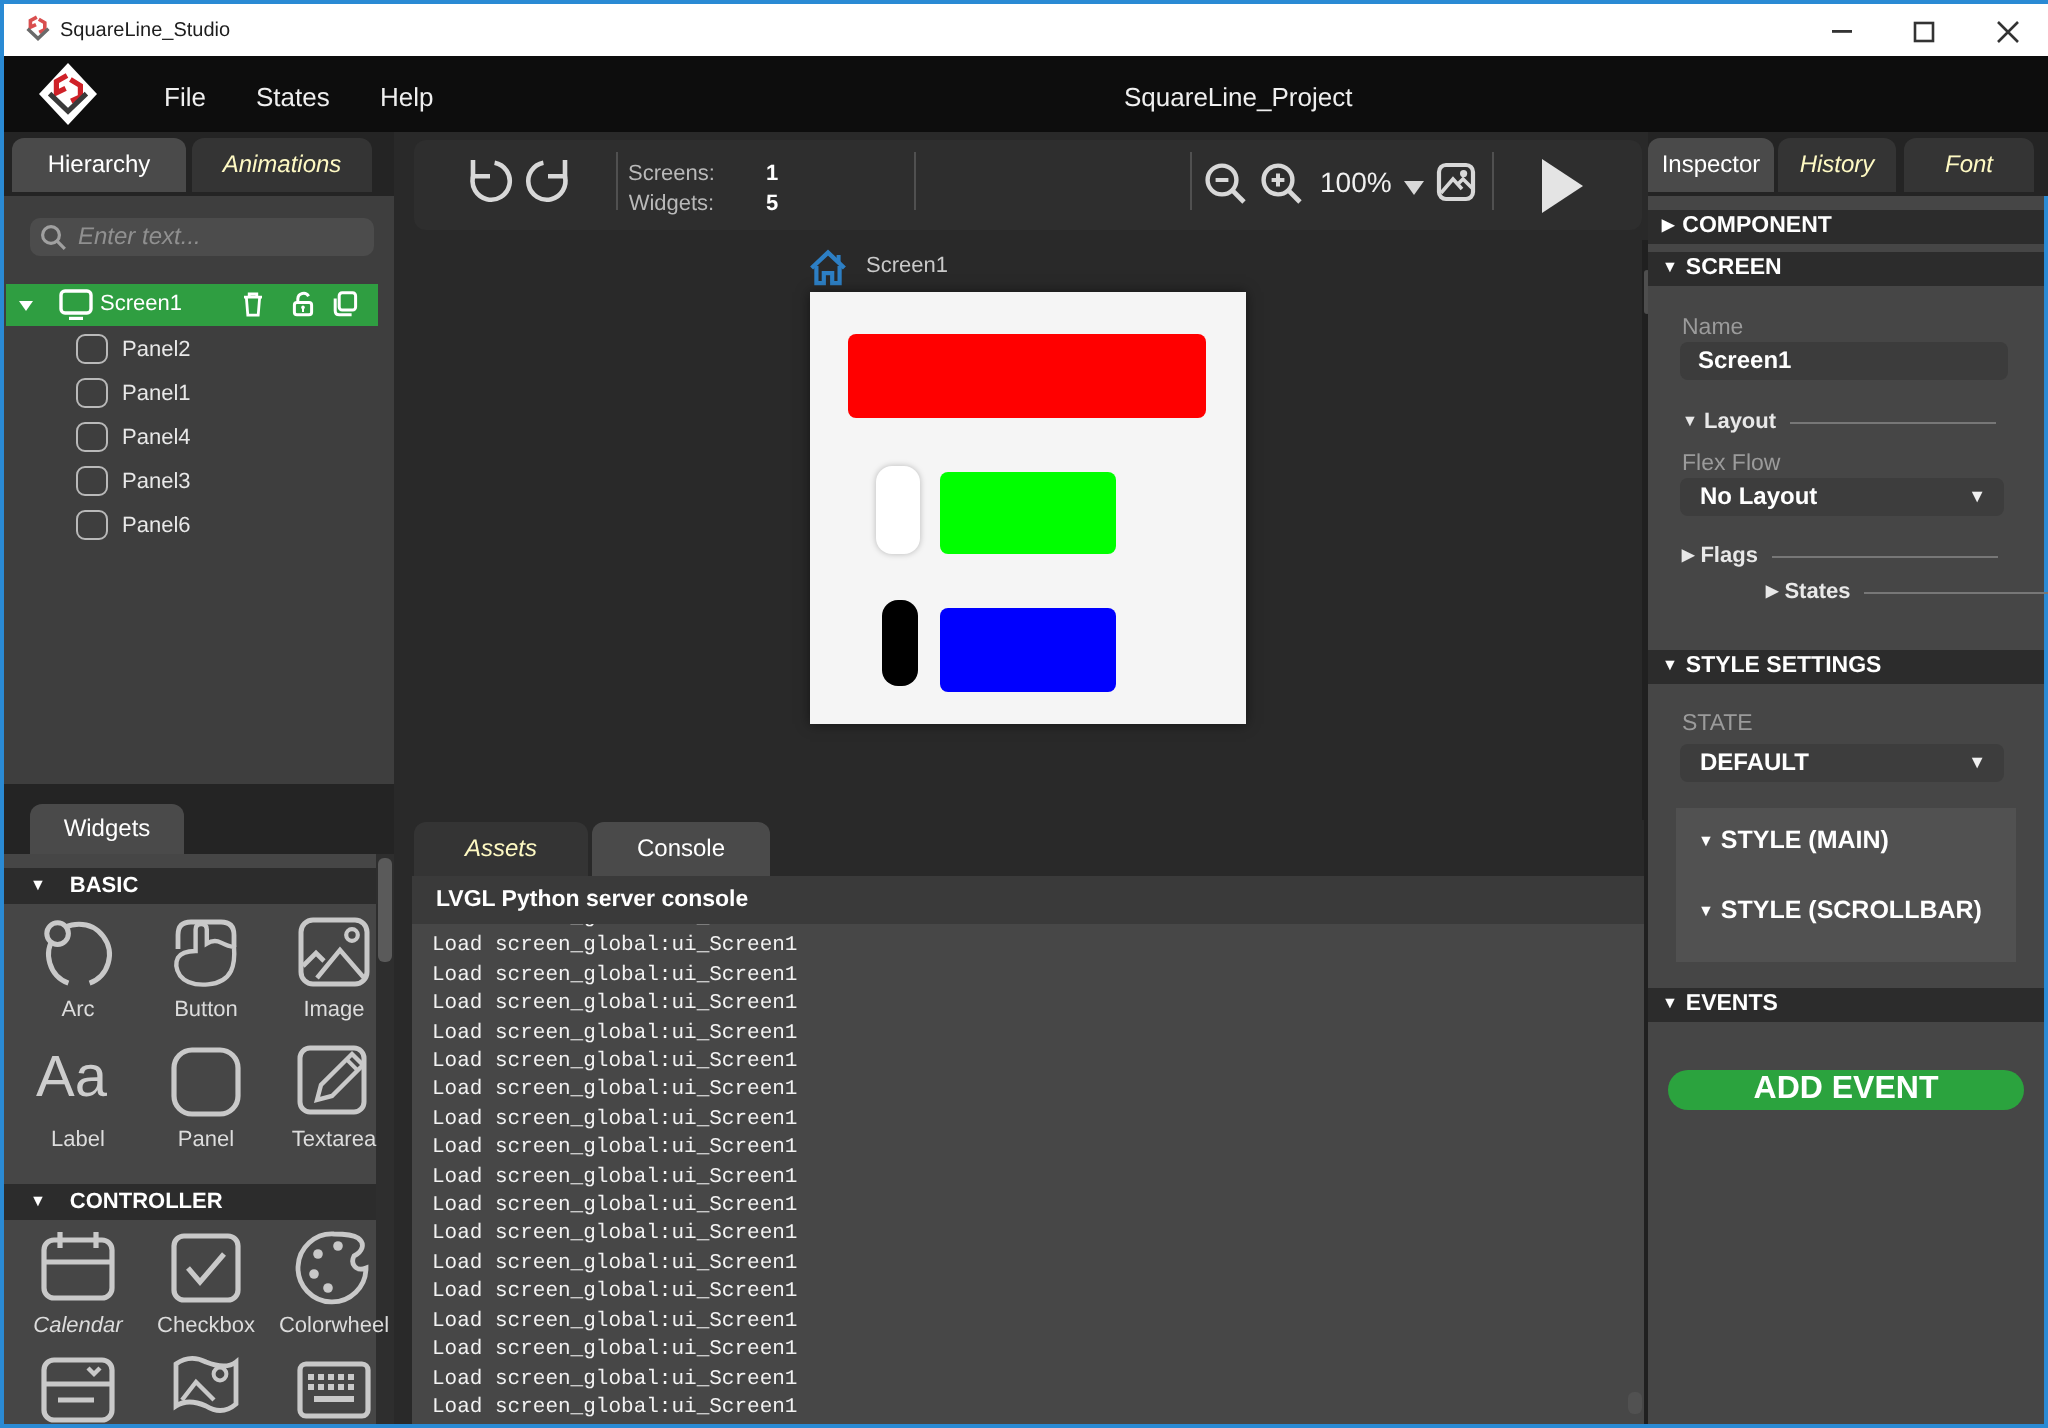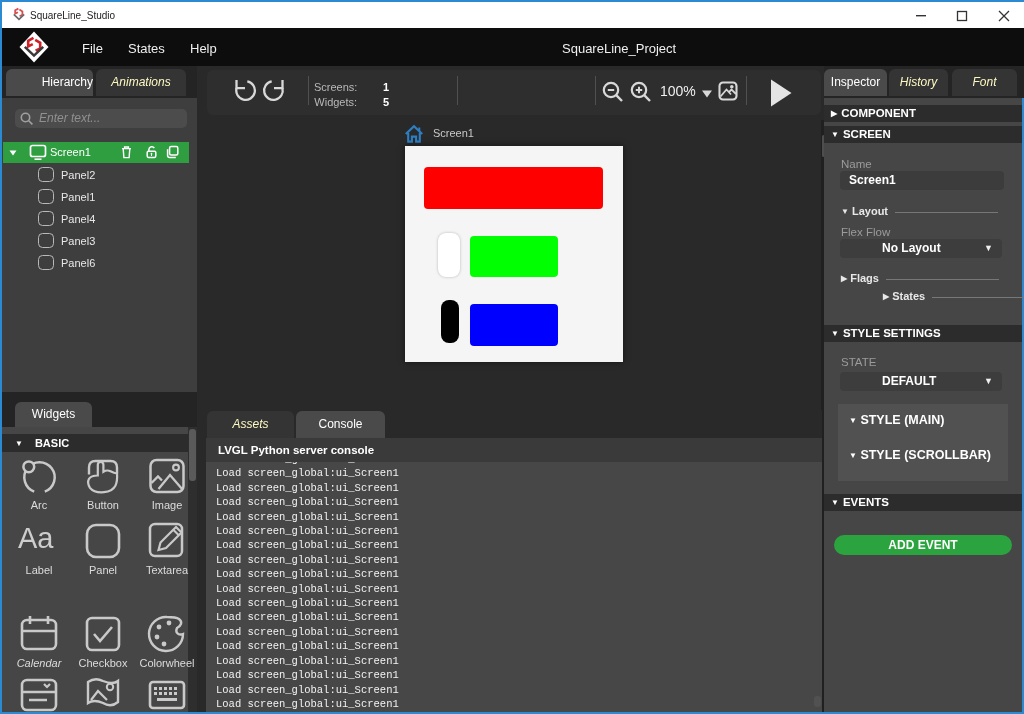--- a/index.html
+++ b/index.html
@@ -46,21 +46,21 @@
 #canvasarea { position:absolute; left:0; top:54px; width:624px; height:290px; }
 #canvas { position:absolute; left:207px; top:26px; width:218px; height:216px; background:#f5f5f5; box-shadow:0 0 6px rgba(0,0,0,0.5); }
 #console { position:absolute; left:0; top:344px; width:628px; height:302px; }
 #conhdr { position:absolute; left:8px; top:28px; width:616px; height:24px; background:#3a3a3a; color:#fff; font-weight:bold; font-size:11.5px; padding:6px 0 0 12px; }
 #conlog { position:absolute; left:8px; top:52px; width:616px; height:250px; background:#474747; overflow:hidden;
   font-family:"Liberation Mono", monospace; font-size:10.5px; color:#f2f2f2; line-height:14.4px; padding-left:10px; }
 
 .rsec { position:absolute; left:0; width:198px; height:17px; background:#2c2c2c; color:#fff; font-weight:bold; font-size:11.5px; }
 .rlabel { position:absolute; font-size:11.5px; color:#9b9b9b; }
 .dd { position:absolute; background:#3d3d3d; border-radius:4px; color:#fff; font-weight:bold; font-size:12px; }
-.dd .ddt { position:absolute; left:10px; top:2px;margin-left:32px; }
+.dd .ddt { position:absolute; left:10px; top:2px; }
 .dd .dda { position:absolute; right:9px; top:4px; font-size:9px; color:#f0f0f0; }
 .rsec { line-height:17px; }
 .rsec .arr { font-size:8px; margin:0 4px 0 7px; position:relative; top:-1px; }
 .rsec .arr.r { font-size:8px; }
 .subhdr { position:absolute; font-size:11px; font-weight:bold; color:#e8e8e8; white-space:nowrap; }
 .subhdr .sarr { font-size:8px; position:relative; top:-1px; }
 .hline { display:inline-block; height:1px; background:#777; vertical-align:middle; margin-left:4px; }
 </style>
 </head>
 <body>
@@ -88,21 +88,21 @@
       <path d="M14.5 6.8 L9.2 9.8 L9.2 15.4 L13.8 13.2" fill="none" stroke="#cf2128" stroke-width="2.6"></path>
       <path d="M16.2 8.8 L21.2 11.8 L21.2 17.4 L16.6 19.6" fill="none" stroke="#cf2128" stroke-width="2.6"></path>
       <path d="M5.8 15.8 L15 24.6 L24.2 15.8" fill="none" stroke="#3a3a3a" stroke-width="2.5"></path>
     </svg>
     <div class="menuitem" style="left:80px;">File</div>
     <div class="menuitem" style="left:126px;">States</div>
     <div class="menuitem" style="left:188px;">Help</div>
     <div class="menuitem" style="left:560px; font-size:13px; top:13px; letter-spacing:0;">SquareLine_Project</div>
   </div>
   <div id="leftcol">
-    <div class="tab on" style="left:4px; top:3px; width:87px;text-align:right;">Hierarchy</div>
+    <div class="tab on" style="left:4px; top:3px; width:87px;">Hierarchy</div>
     <div class="tab off" style="left:94px; top:3px; width:90px;">Animations</div>
     <div id="hierpanel">
       <div id="searchbox">
         <svg class="abs" style="left:4px; top:2px;" width="16" height="16" viewBox="0 0 16 16">
           <circle cx="6.5" cy="6.5" r="4.2" fill="none" stroke="#a0a0a0" stroke-width="1.6"></circle>
           <path d="M9.7 9.7 L13.4 13.4" stroke="#a0a0a0" stroke-width="1.6"></path>
         </svg>
         <span class="ph">Enter text...</span>
       </div>
       <div id="screenrow">
@@ -172,20 +172,21 @@
         <div class="wlbl">Panel</div>
         </div>
       <div class="wcell" style="left:143px; top:92px;">
           <svg viewBox="0 0 44 44" class="wic">
         <rect x="5" y="5" width="32" height="32" rx="5" fill="none" stroke="#c9c9c9" stroke-width="2.5"></rect>
         <path d="M13.5 31 L15.5 23.5 L31 8 L36.5 13.5 L21 29 L13.5 31 Z" fill="#464646" stroke="#c9c9c9" stroke-width="2.2"></path>
         <path d="M28.3 10.7 L33.8 16.2" stroke="#c9c9c9" stroke-width="2"></path>
           </svg>
         <div class="wlbl">Textarea</div>
         </div>
+      <div class="sechdr" style="top:165px;"><span class="arr">▼</span>CONTROLLER</div>
       <div class="wcell" style="left:15px; top:185px;font-style:italic;">
           <svg viewBox="0 0 44 44" class="wic">
         <rect x="5" y="8" width="34" height="29" rx="5" fill="none" stroke="#c9c9c9" stroke-width="2.6"></rect>
         <path d="M5 19 L39 19" stroke="#c9c9c9" stroke-width="2.4"></path>
         <path d="M13 4 L13 12 M31 4 L31 12" stroke="#c9c9c9" stroke-width="2.6"></path>
           </svg>
         <div class="wlbl">Calendar</div>
         </div>
       <div class="wcell" style="left:79px; top:185px;">
           <svg viewBox="0 0 44 44" class="wic">
@@ -348,15 +349,15 @@
     <div class="rlabel" style="left:17px; top:290px;">STATE</div>
     <div class="dd" style="left:16px; top:306px; width:162px; height:19px;">
         <span class="ddt">DEFAULT</span>
         <span class="dda">▼</span>
       </div>
     <div class="abs" style="left:14px; top:338px; width:170px; height:77px; background:#515151;">
       <div class="subhdr" style="left:11px; top:9px; color:#fff; font-size:12.5px;"><span class="sarr">▼</span> STYLE (MAIN)</div>
       <div class="subhdr" style="left:11px; top:44px; color:#fff; font-size:12.5px;"><span class="sarr">▼</span> STYLE (SCROLLBAR)</div>
     </div>
     <div class="rsec" style="top:428px;"><span class="arr">▼</span>EVENTS</div>
-    <div class="abs" style="left:10px; top:469px; width:178px; height:20px; background:#2ba33e; border-radius:10px; color:#fff; font-weight:bold; font-size:12px; text-align:center; line-height:20px;">ADD EVENT</div>
+    <div class="abs" style="left:10px; top:469px; width:178px; height:20px; background:#2ba33e; border-radius:10px; color:#fff; font-weight:bold; font-size:16px; text-align:center; line-height:20px;">ADD EVENT</div>
   </div>
 </div>
 
 </body></html>

